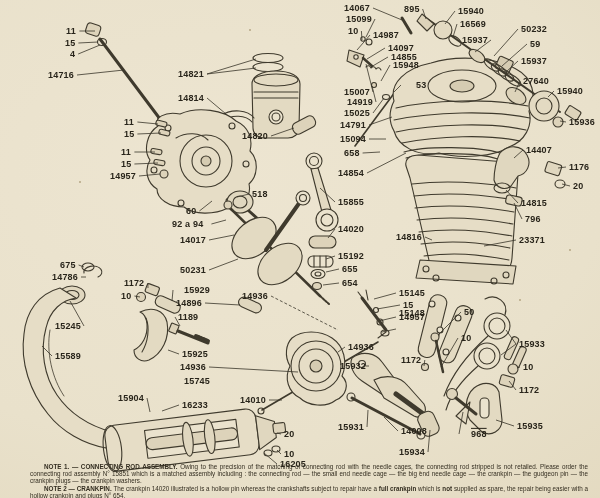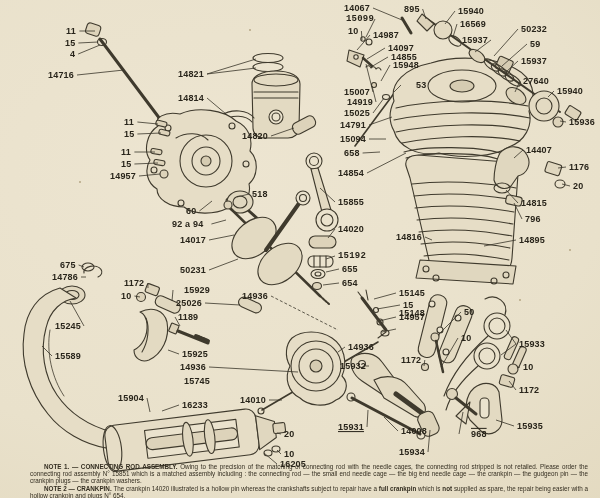--- a/index.html
+++ b/index.html
@@ -6,21 +6,21 @@
   #stage{
     position:relative;width:600px;height:498px;overflow:hidden;
     background:radial-gradient(120% 100% at 35% 35%, #ede5d1 0%, #e9e1cb 55%, #e1d7bc 100%);
     font-family:"Liberation Sans", sans-serif;
   }
   .plabel{
     position:absolute;font:700 9px "Liberation Sans",sans-serif;
     color:#29251b;letter-spacing:.2px;white-space:nowrap;line-height:9px;
     transform:scaleY(1.02);
   }
-  .plabel.ul{text-decoration:underline;}
+  .plabel.ul{}
   .plabel.ol{text-decoration:overline;}
   #sketch,#leaders{position:absolute;left:0;top:0;}
   #leaders line{stroke:#39352a;stroke-width:.8;}
   #notes{
     position:absolute;left:30px;top:464px;width:558px;
     font:400 6.3px/6.9px "Liberation Sans",sans-serif;color:#332d20;
     text-align:justify;letter-spacing:0px;
   }
   #notes p{margin:0 0 1px 0;text-indent:14px;}
   #notes b{font-weight:700;}
@@ -412,33 +412,33 @@
       <div class="plabel" style="left: 172px; top: 220px;">92 a 94</div>
       <div class="plabel" style="left: 180px; top: 236px;">14017</div>
       <div class="plabel" style="left: 180px; top: 266px;">50231</div>
       <div class="plabel" style="left: 60px; top: 261px;">675</div>
       <div class="plabel" style="left: 52px; top: 273px;">14786</div>
       <div class="plabel" style="left: 55px; top: 322px;">15245</div>
       <div class="plabel" style="left: 55px; top: 352px;">15589</div>
       <div class="plabel" style="left: 124px; top: 279px;">1172</div>
       <div class="plabel" style="left: 121px; top: 292px;">10</div>
       <div class="plabel" style="left: 184px; top: 286px;">15929</div>
-      <div class="plabel" style="left: 176px; top: 299px;">25026</div>
+      <div class="plabel" style="left: 176px; top: 299px;">14896</div>
       <div class="plabel" style="left: 178px; top: 313px;">1189</div>
       <div class="plabel" style="left: 182px; top: 350px;">15925</div>
       <div class="plabel" style="left: 180px; top: 363px;">14936</div>
       <div class="plabel" style="left: 184px; top: 377px;">15745</div>
       <div class="plabel" style="left: 118px; top: 394px; text-align: right;">15904</div>
       <div class="plabel" style="left: 182px; top: 401px;">16233</div>
       <div class="plabel" style="left: 240px; top: 396px;">14010</div>
       <div class="plabel" style="left: 284px; top: 430px;">20</div>
       <div class="plabel" style="left: 284px; top: 450px;">10</div>
       <div class="plabel" style="left: 280px; top: 460px;">16205</div>
       <div class="plabel" style="left: 344px; top: 4px;">14067</div>
-      <div class="plabel" style="left: 346px; top: 15px; font-family: Liberation Mono, monospace;">15099</div>
+      <div class="plabel" style="left: 346px; top: 15px;">15099</div>
       <div class="plabel" style="left: 348px; top: 27px;">10</div>
       <div class="plabel" style="left: 404px; top: 5px;">895</div>
       <div class="plabel" style="left: 458px; top: 7px;">15940</div>
       <div class="plabel" style="left: 460px; top: 20px;">16569</div>
       <div class="plabel" style="left: 521px; top: 25px;">50232</div>
       <div class="plabel" style="left: 530px; top: 40px;">59</div>
       <div class="plabel" style="left: 462px; top: 36px;">15937</div>
       <div class="plabel" style="left: 521px; top: 57px;">15937</div>
       <div class="plabel" style="left: 523px; top: 77px;">27640</div>
       <div class="plabel" style="left: 557px; top: 87px;">15940</div>
@@ -450,30 +450,30 @@
       <div class="plabel" style="left: 404px; top: 81px; margin-left: 12px;">53</div>
       <div class="plabel" style="left: 344px; top: 88px;">15007</div>
       <div class="plabel" style="left: 347px; top: 98px;">14919</div>
       <div class="plabel" style="left: 344px; top: 109px;">15025</div>
       <div class="plabel" style="left: 340px; top: 121px;">14791</div>
       <div class="plabel" style="left: 340px; top: 135px;">15094</div>
       <div class="plabel" style="left: 344px; top: 149px;">658</div>
       <div class="plabel" style="left: 338px; top: 169px;">14854</div>
       <div class="plabel" style="left: 338px; top: 198px;">15855</div>
       <div class="plabel" style="left: 338px; top: 225px;">14020</div>
-      <div class="plabel" style="left: 338px; top: 252px; font-family: Liberation Mono, monospace;">15192</div>
+      <div class="plabel" style="left: 338px; top: 252px;">15192</div>
       <div class="plabel" style="left: 342px; top: 265px;">655</div>
       <div class="plabel" style="left: 342px; top: 279px;">654</div>
       <div class="plabel" style="left: 526px; top: 146px;">14407</div>
       <div class="plabel" style="left: 569px; top: 163px;">1176</div>
       <div class="plabel" style="left: 573px; top: 182px;">20</div>
       <div class="plabel" style="left: 521px; top: 199px;">14815</div>
       <div class="plabel" style="left: 525px; top: 215px;">796</div>
       <div class="plabel" style="left: 396px; top: 233px;">14816</div>
-      <div class="plabel" style="left: 519px; top: 236px;">14895</div>
+      <div class="plabel" style="left: 519px; top: 236px;">23371</div>
       <div class="plabel" style="left: 399px; top: 289px;">15145</div>
       <div class="plabel" style="left: 403px; top: 301px;">15</div>
       <div class="plabel" style="left: 399px; top: 313px;">14957</div>
       <div class="plabel" style="left: 399px; top: 309px; text-align: right;">15148</div>
       <div class="plabel" style="left: 464px; top: 308px;">50</div>
       <div class="plabel" style="left: 461px; top: 334px;">10</div>
       <div class="plabel" style="left: 519px; top: 340px;">15933</div>
       <div class="plabel" style="left: 523px; top: 363px;">10</div>
       <div class="plabel" style="left: 519px; top: 386px;">1172</div>
       <div class="plabel" style="left: 348px; top: 343px;">14936</div>

